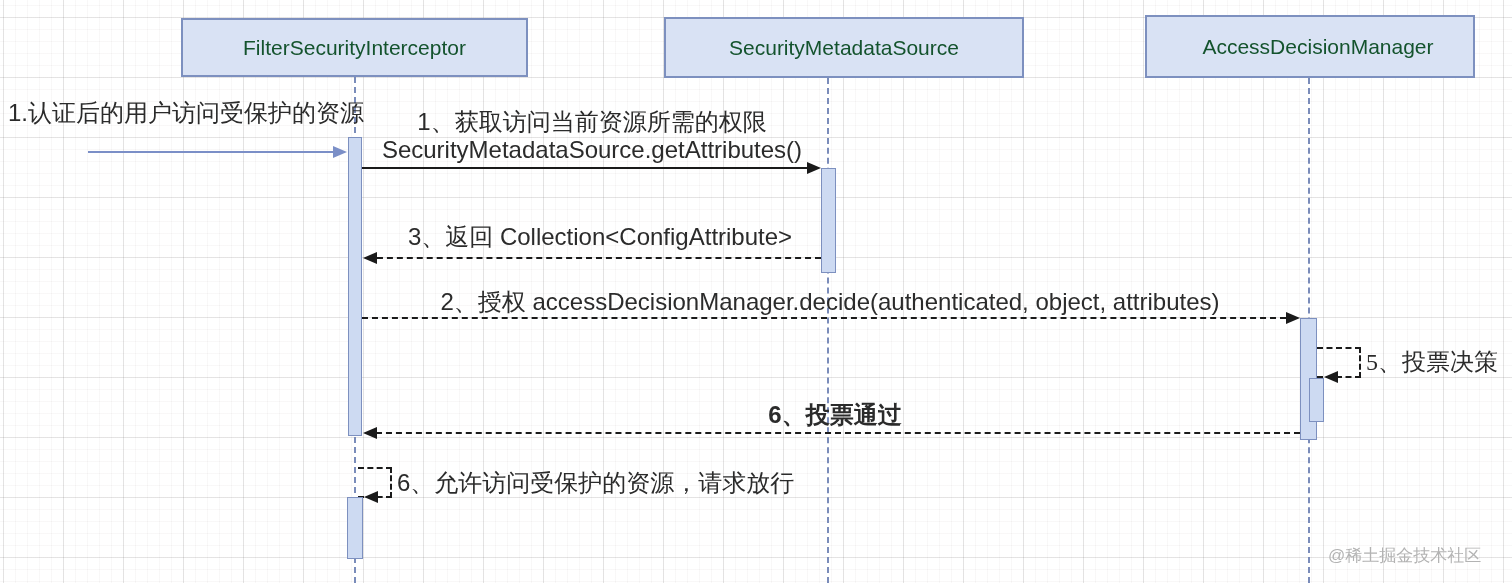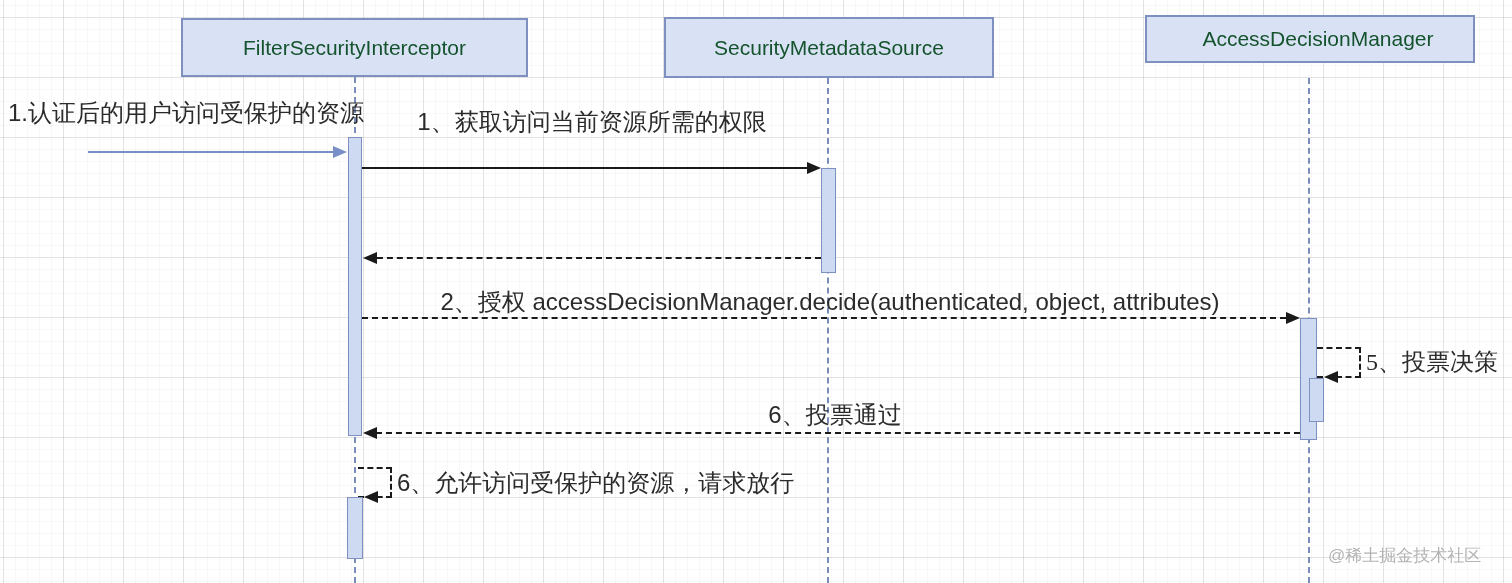--- a/index.html
+++ b/index.html
@@ -24,22 +24,22 @@
     background: #d9e2f4;
     border: 2px solid #7d90bf;
     color: #14532d;
     font-size: 21px;
     display: flex;
     align-items: center;
     justify-content: center;
     z-index: 5;
   }
   .p-fsi { left: 181px; top: 18px; width: 347px; height: 59px; }
-  .p-sms { left: 664px; top: 17px; width: 330px; height: 61px; }
-  .p-adm { left: 1145px; top: 15px; width: 330px; height: 48px; padding-left: 16px; }
+  .p-sms { left: 664px; top: 17px; width: 360px; height: 61px; }
+  .p-adm { left: 1145px; top: 15px; width: 330px; height: 63px; padding-left: 16px; }
 
   .lifeline {
     position: absolute;
     width: 0;
     border-left: 2px dashed #7a8cba;
     z-index: 1;
   }
   .ll-fsi { left: 354px; top: 77px; height: 506px; }
   .ll-sms { left: 827px; top: 78px; height: 505px; }
   .ll-adm { left: 1308px; top: 78px; height: 505px; }
@@ -95,21 +95,21 @@
     line-height: 28px;
     z-index: 5;
     white-space: nowrap;
   }
   .centered { text-align: center; white-space: normal; }
   .lbl-1 { left: 8px;   top: 99px;  width: 340px; }
   .lbl-2 { left: 362px; top: 108px; width: 460px; }
   .lbl-3 { left: 375px; top: 223px; width: 450px; }
   .lbl-4 { left: 420px; top: 288px; width: 820px; }
   .lbl-5 { left: 1366px; top: 348px; font-family: Liberation Serif, serif; }
-  .lbl-6 { left: 640px; top: 401px; width: 390px; }
+  .lbl-6 { left: 640px; top: 401px; width: 390px; font-weight: bold; }
   .lbl-7 { left: 397px; top: 469px; }
 
   .watermark {
     position: absolute;
     left: 1328px;
     top: 544px;
     color: #b3b3b3;
     font-size: 17px;
     z-index: 5;
     white-space: nowrap;
@@ -139,24 +139,26 @@
   <div class="activation act-sms"></div>
   <div class="activation act-adm"></div>
   <div class="activation act-adm-2"></div>
 
   <div class="msg-label lbl-1">1.认证后的用户访问受保护的资源</div>
   <div class="msg-line solid-blue line-1"></div>
   <div class="arrowhead ah-right-blue ah-1"></div>
 
   <div class="msg-label lbl-2 centered">
     <div>1、获取访问当前资源所需的权限</div>
+    <div>SecurityMetadataSource.getAttributes()</div>
   </div>
   <div class="msg-line solid-black line-2"></div>
   <div class="arrowhead ah-right-black ah-2"></div>
 
+  <div class="msg-label lbl-3 centered">3、返回 Collection&lt;ConfigAttribute&gt;</div>
   <div class="msg-line dash-black line-3"></div>
   <div class="arrowhead ah-left-black ah-3"></div>
 
   <div class="msg-label lbl-4 centered">2、授权 accessDecisionManager.decide(authenticated, object, attributes)</div>
   <div class="msg-line dash-black line-4"></div>
   <div class="arrowhead ah-right-black ah-4"></div>
 
   <div class="self-loop loop-5"></div>
   <div class="arrowhead ah-left-black ah-5"></div>
   <div class="msg-label lbl-5">5、投票决策</div>

